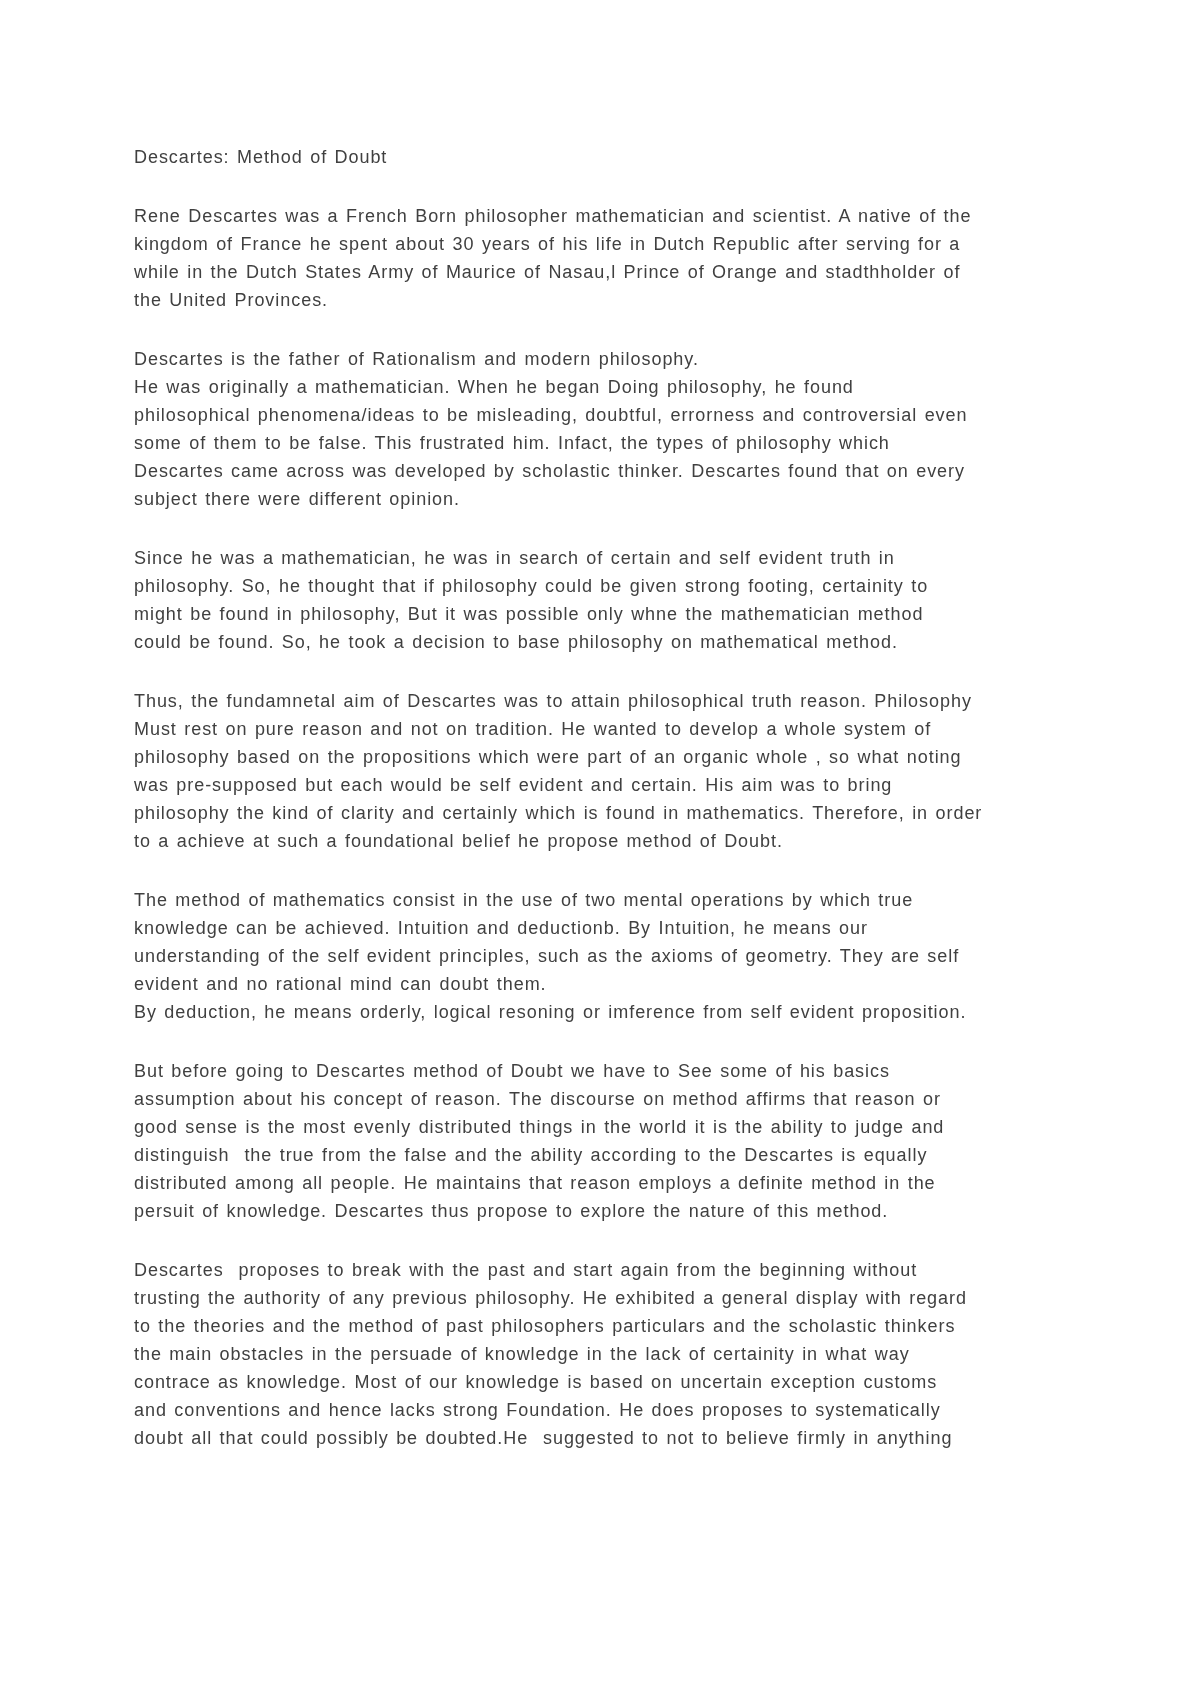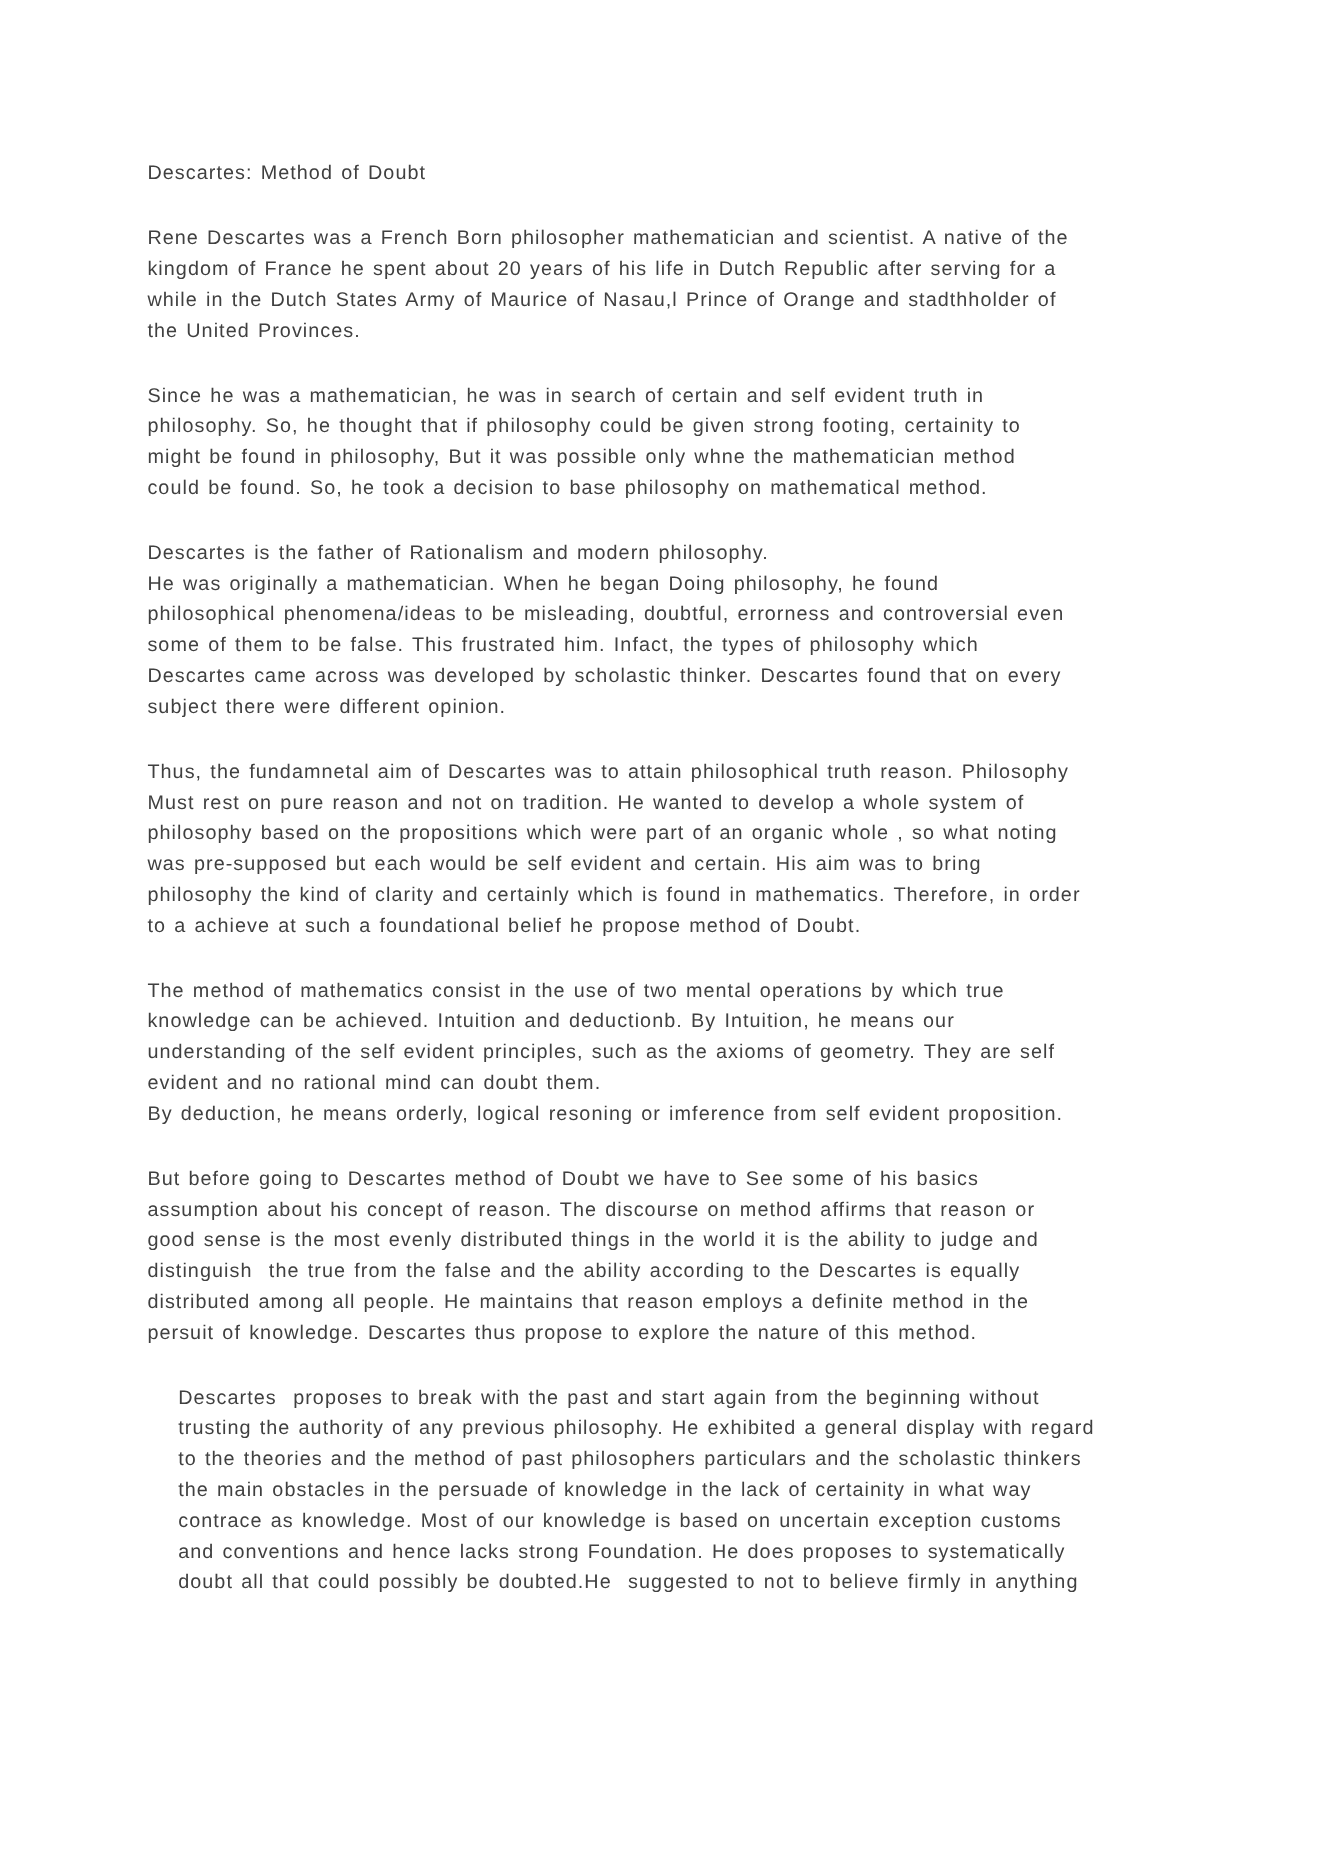--- a/index.html
+++ b/index.html
@@ -28,45 +28,44 @@
     font-weight: 400;
     margin: 0 0 31px 0;
     white-space: pre;
   }
   .doc-paragraph {
     margin: 0 0 31px 0;
     white-space: pre;
   }
   .doc-paragraph:last-child {
     margin-bottom: 0;
-    margin-left: 28px;
   }
 </style>
 </head>
 <body>
 
 <div class="page">
   <h1 class="doc-title">Descartes: Method of Doubt</h1>
 
   <p class="doc-paragraph">Rene Descartes was a French Born philosopher mathematician and scientist. A native of the
-kingdom of France he spent about 20 years of his life in Dutch Republic after serving for a
+kingdom of France he spent about 30 years of his life in Dutch Republic after serving for a
 while in the Dutch States Army of Maurice of Nasau,l Prince of Orange and stadthholder of
 the United Provinces.</p>
-
-  <p class="doc-paragraph">Since he was a mathematician, he was in search of certain and self evident truth in
-philosophy. So, he thought that if philosophy could be given strong footing, certainity to
-might be found in philosophy, But it was possible only whne the mathematician method
-could be found. So, he took a decision to base philosophy on mathematical method.</p>
 
   <p class="doc-paragraph">Descartes is the father of Rationalism and modern philosophy.
 He was originally a mathematician. When he began Doing philosophy, he found
 philosophical phenomena/ideas to be misleading, doubtful, errorness and controversial even
 some of them to be false. This frustrated him. Infact, the types of philosophy which
 Descartes came across was developed by scholastic thinker. Descartes found that on every
 subject there were different opinion.</p>
+
+  <p class="doc-paragraph">Since he was a mathematician, he was in search of certain and self evident truth in
+philosophy. So, he thought that if philosophy could be given strong footing, certainity to
+might be found in philosophy, But it was possible only whne the mathematician method
+could be found. So, he took a decision to base philosophy on mathematical method.</p>
 
   <p class="doc-paragraph">Thus, the fundamnetal aim of Descartes was to attain philosophical truth reason. Philosophy
 Must rest on pure reason and not on tradition. He wanted to develop a whole system of
 philosophy based on the propositions which were part of an organic whole , so what noting
 was pre-supposed but each would be self evident and certain. His aim was to bring
 philosophy the kind of clarity and certainly which is found in mathematics. Therefore, in order
 to a achieve at such a foundational belief he propose method of Doubt.</p>
 
   <p class="doc-paragraph">The method of mathematics consist in the use of two mental operations by which true
 knowledge can be achieved. Intuition and deductionb. By Intuition, he means our

